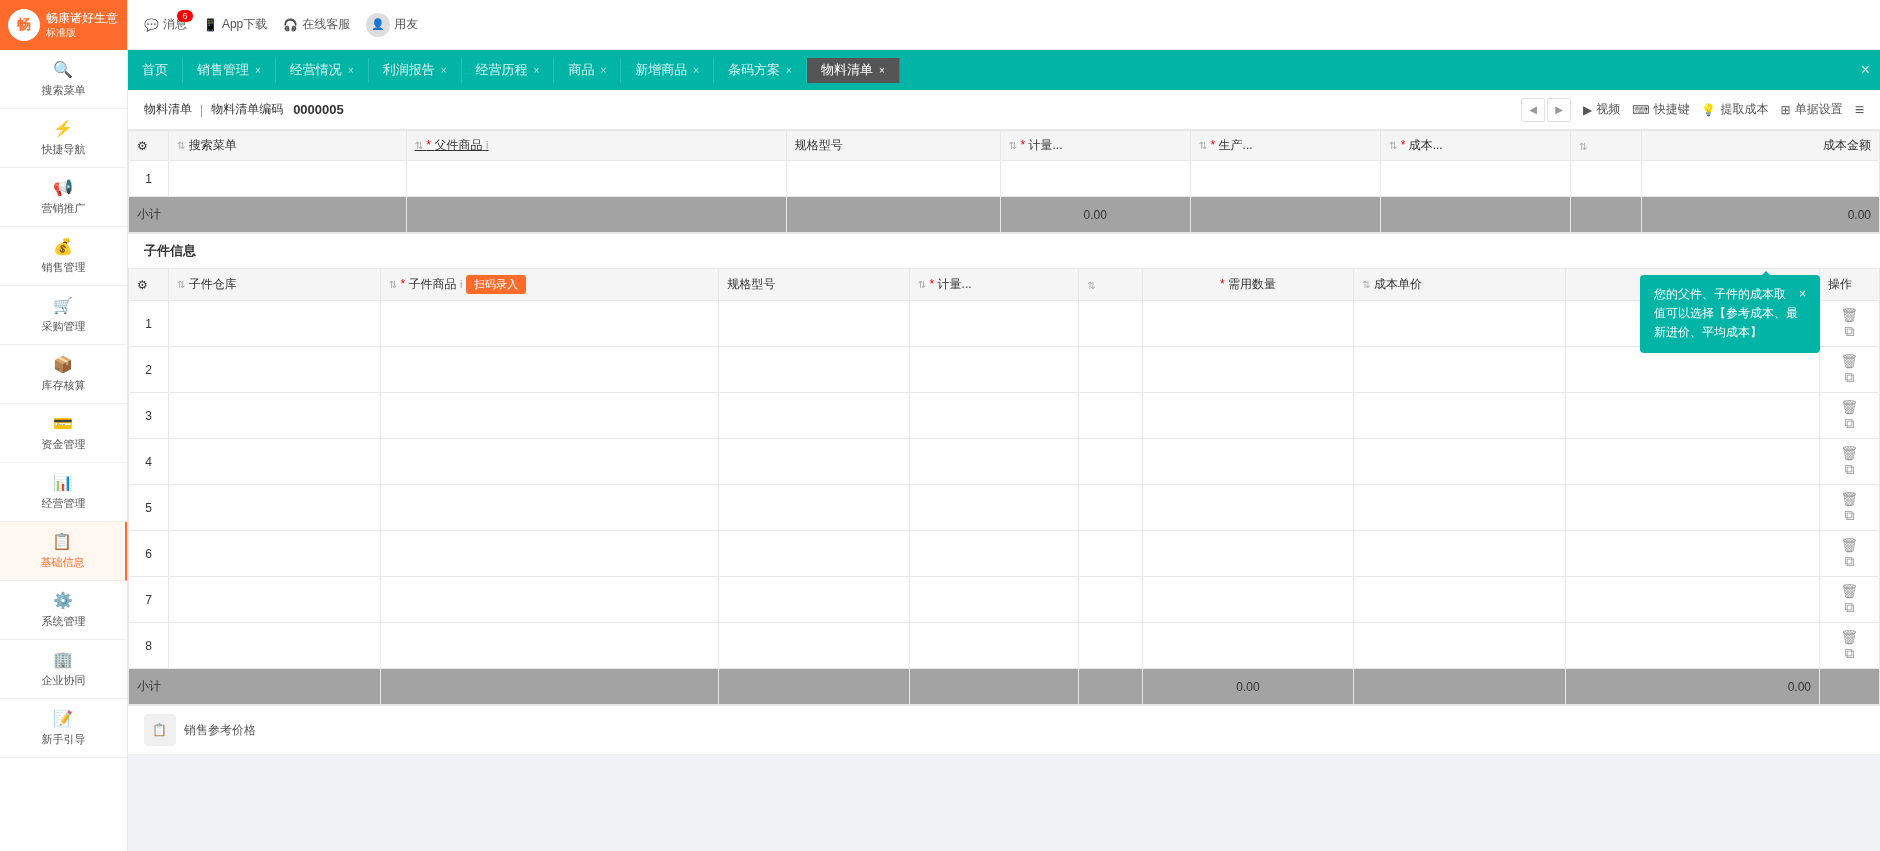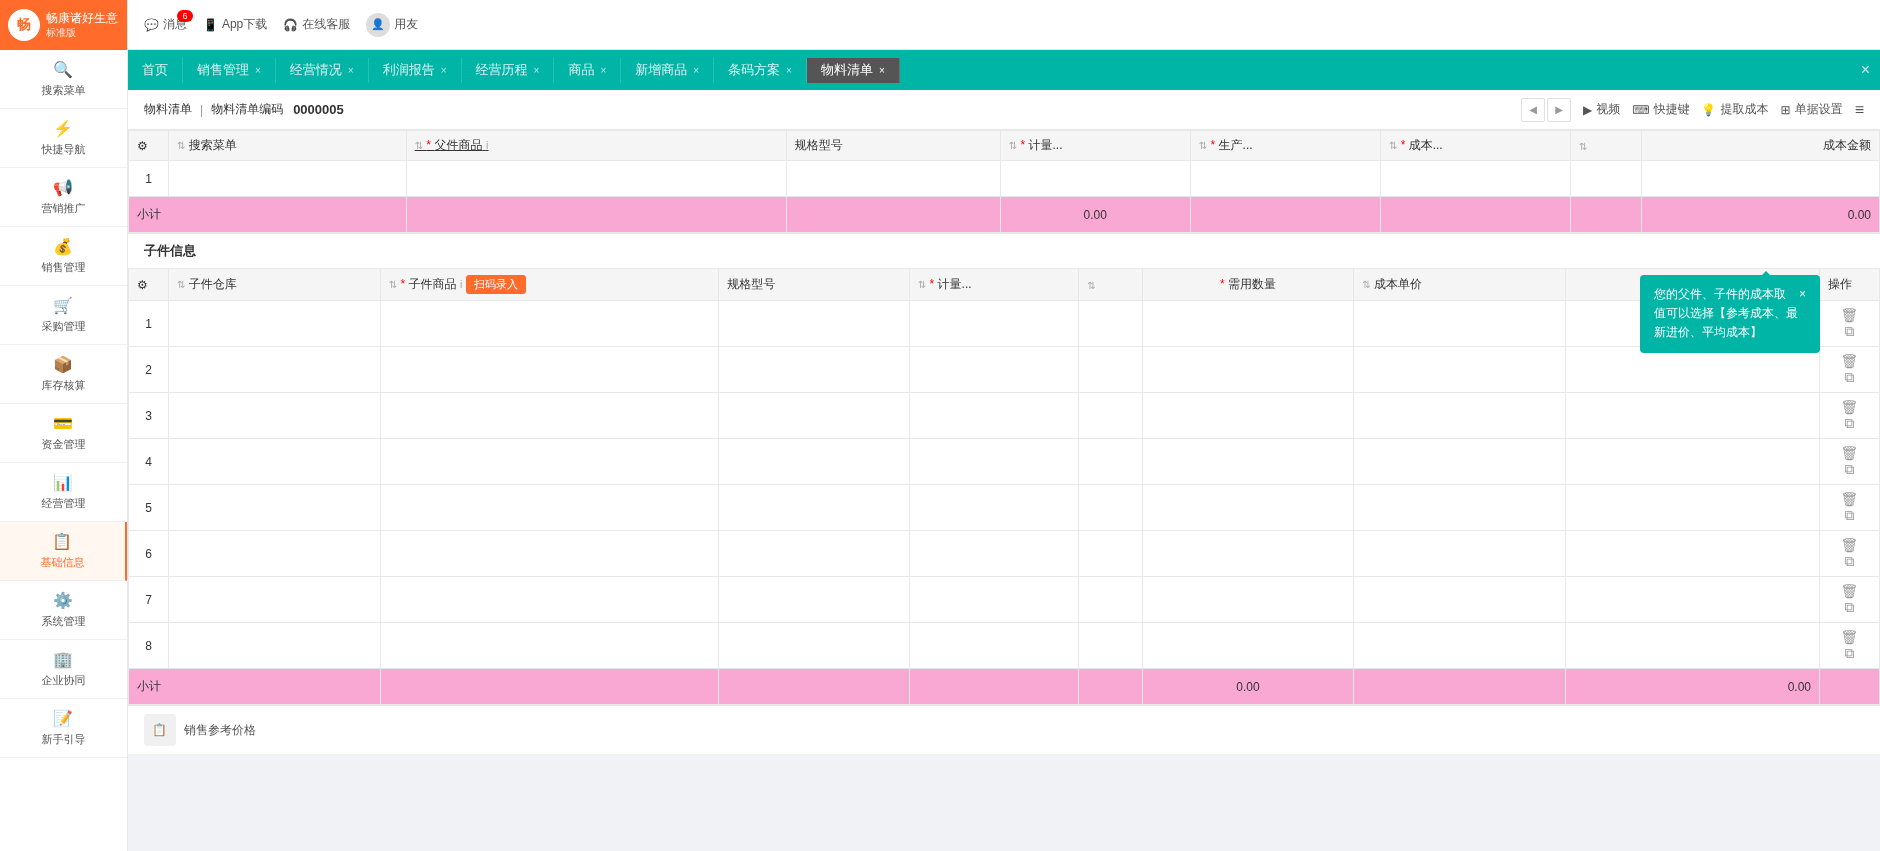--- a/index.html
+++ b/index.html
@@ -56,21 +56,21 @@
     .toolbar-right { margin-left: auto; display: flex; align-items: center; gap: 12px; font-size: 12px; color: #555; }
     .toolbar-btn { display: flex; align-items: center; gap: 4px; cursor: pointer; color: #555; }
 
     
     .section-header { padding: 8px 16px; font-size: 13px; font-weight: bold; color: #333; background: #fff; }
 
     
     .data-table { width: 100%; border-collapse: collapse; font-size: 12px; }
     .data-table th { background: #f5f5f5; border: 1px solid #e8e8e8; padding: 6px 8px; text-align: left; color: #333; font-weight: normal; white-space: nowrap; }
     .data-table td { border: 1px solid #e8e8e8; padding: 6px 8px; color: #333; height: 36px; }
-    .data-table .subtotal-row td { background: #f9a8d4; }
+    .data-table .subtotal-row td { background: #a3a3a3; }
     .settings-col { width: 36px; text-align: center; }
     .number-col { width: 40px; text-align: center; color: #999; }
     .action-col { width: 60px; text-align: center; }
     .action-icon { cursor: pointer; color: #999; margin: 0 3px; font-size: 14px; }
 
     
     .scan-btn { background: #ff6b2b; color: #fff; border: none; padding: 2px 8px; border-radius: 3px; cursor: pointer; font-size: 11px; }
 
     
     .tooltip-popup { position: absolute; right: 60px; top: 145px; background: #00b4a6; color: #fff; padding: 10px 14px; border-radius: 4px; font-size: 12px; line-height: 1.6; width: 180px; z-index: 100; }

